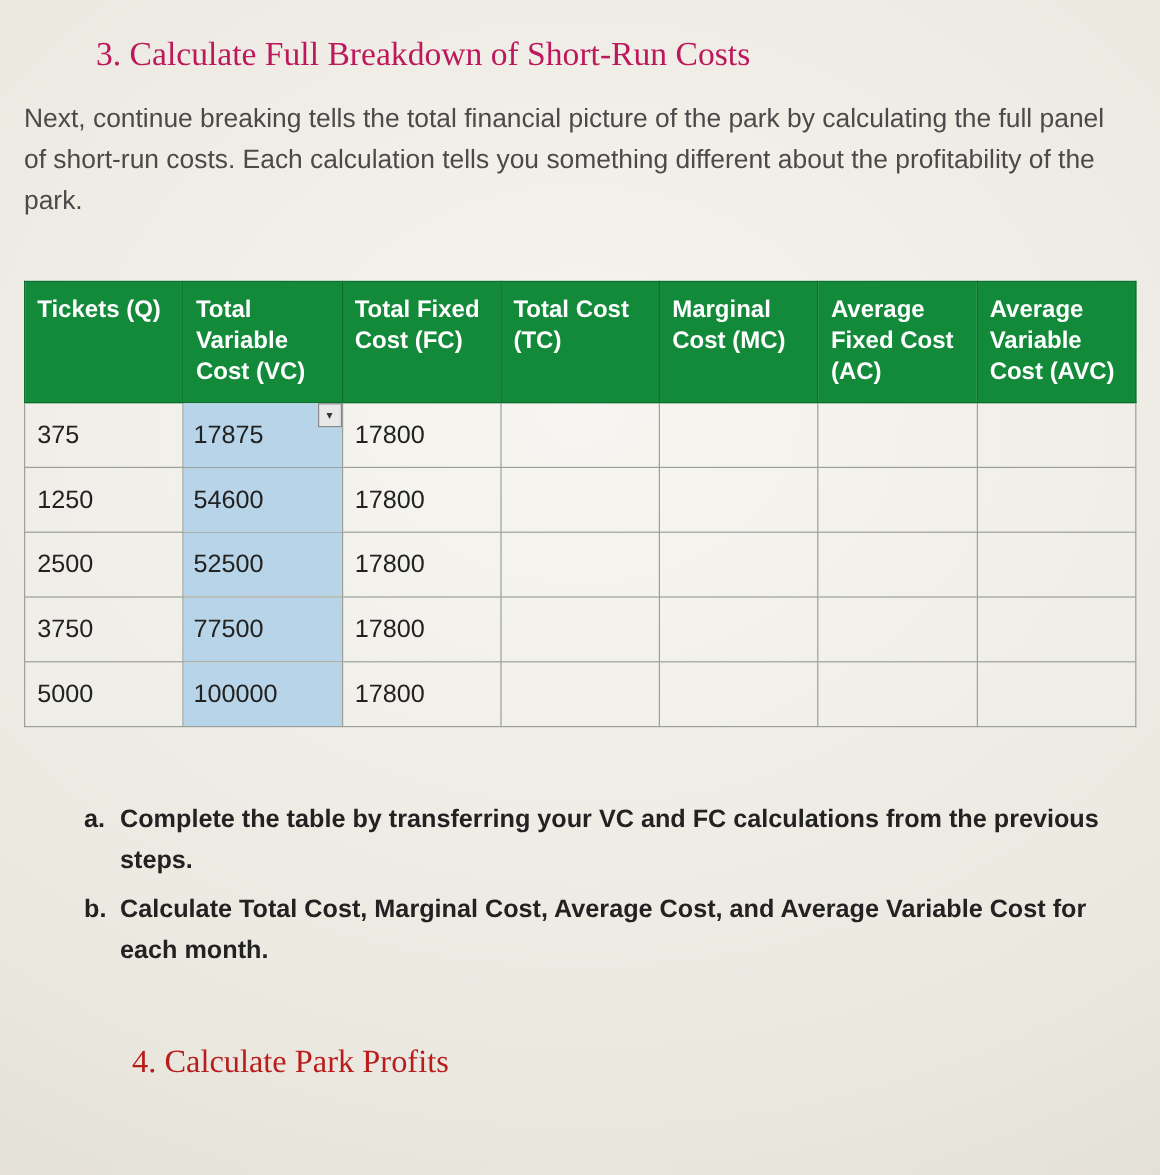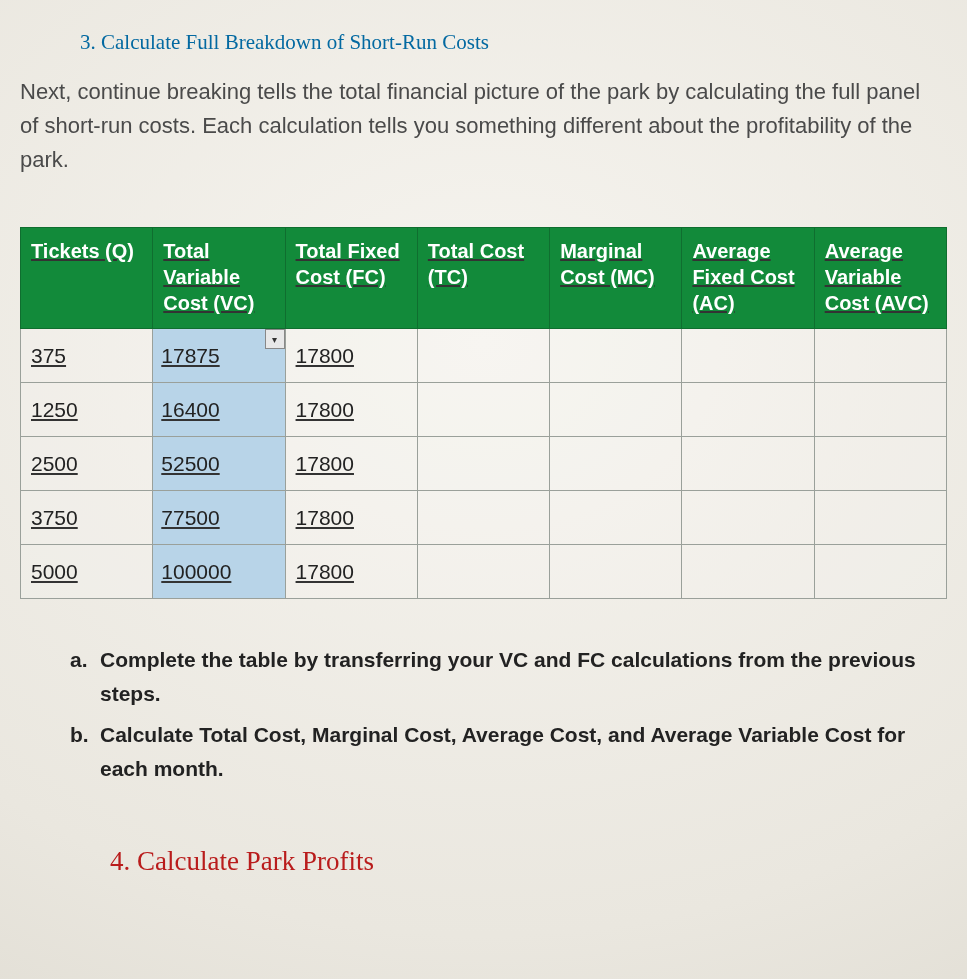--- a/index.html
+++ b/index.html
@@ -10,38 +10,37 @@
     font-family: Arial, Helvetica, sans-serif;
     background: radial-gradient(ellipse 140% 110% at 50% 35%, #f6f4ef 0%, #eae7df 55%, #d6d2c7 100%);
     color: #333;
   }
   .page {
     padding: 30px 20px 40px 20px;
     width: 967px;
     min-height: 979px;
   }
   .heading {
-    color: #0369a1;
-    font-size: 21px;
+    color: #be185d;
+    font-size: 28px;
     font-weight: 400;
     margin: 0 0 20px 60px;
     font-family: Georgia, 'Times New Roman', serif;
   }
   .intro {
     color: #4a4a4a;
     font-size: 22px;
     line-height: 1.55;
     margin: 0 10px 50px 0;
   }
   table.cost {
     border-collapse: collapse;
     width: 100%;
     table-layout: fixed;
-    margin-bottom: 44px;
-    text-decoration: underline;
+    margin-bottom: 60px;
   }
   table.cost th {
     background: #128a3a;
     color: #fff;
     text-align: left;
     vertical-align: top;
     font-weight: bold;
     font-size: 20px;
     padding: 10px 8px 12px 10px;
     border: 1px solid #0f6e2f;
@@ -130,21 +129,21 @@
           <span class="dropdown-handle">▾</span>
         </td>
         <td>17800</td>
         <td></td>
         <td></td>
         <td></td>
         <td></td>
       </tr>
       <tr>
         <td class="q">1250</td>
-        <td class="vc">16400</td>
+        <td class="vc">54600</td>
         <td>17800</td>
         <td></td>
         <td></td>
         <td></td>
         <td></td>
       </tr>
       <tr>
         <td class="q">2500</td>
         <td class="vc">52500</td>
         <td>17800</td>

